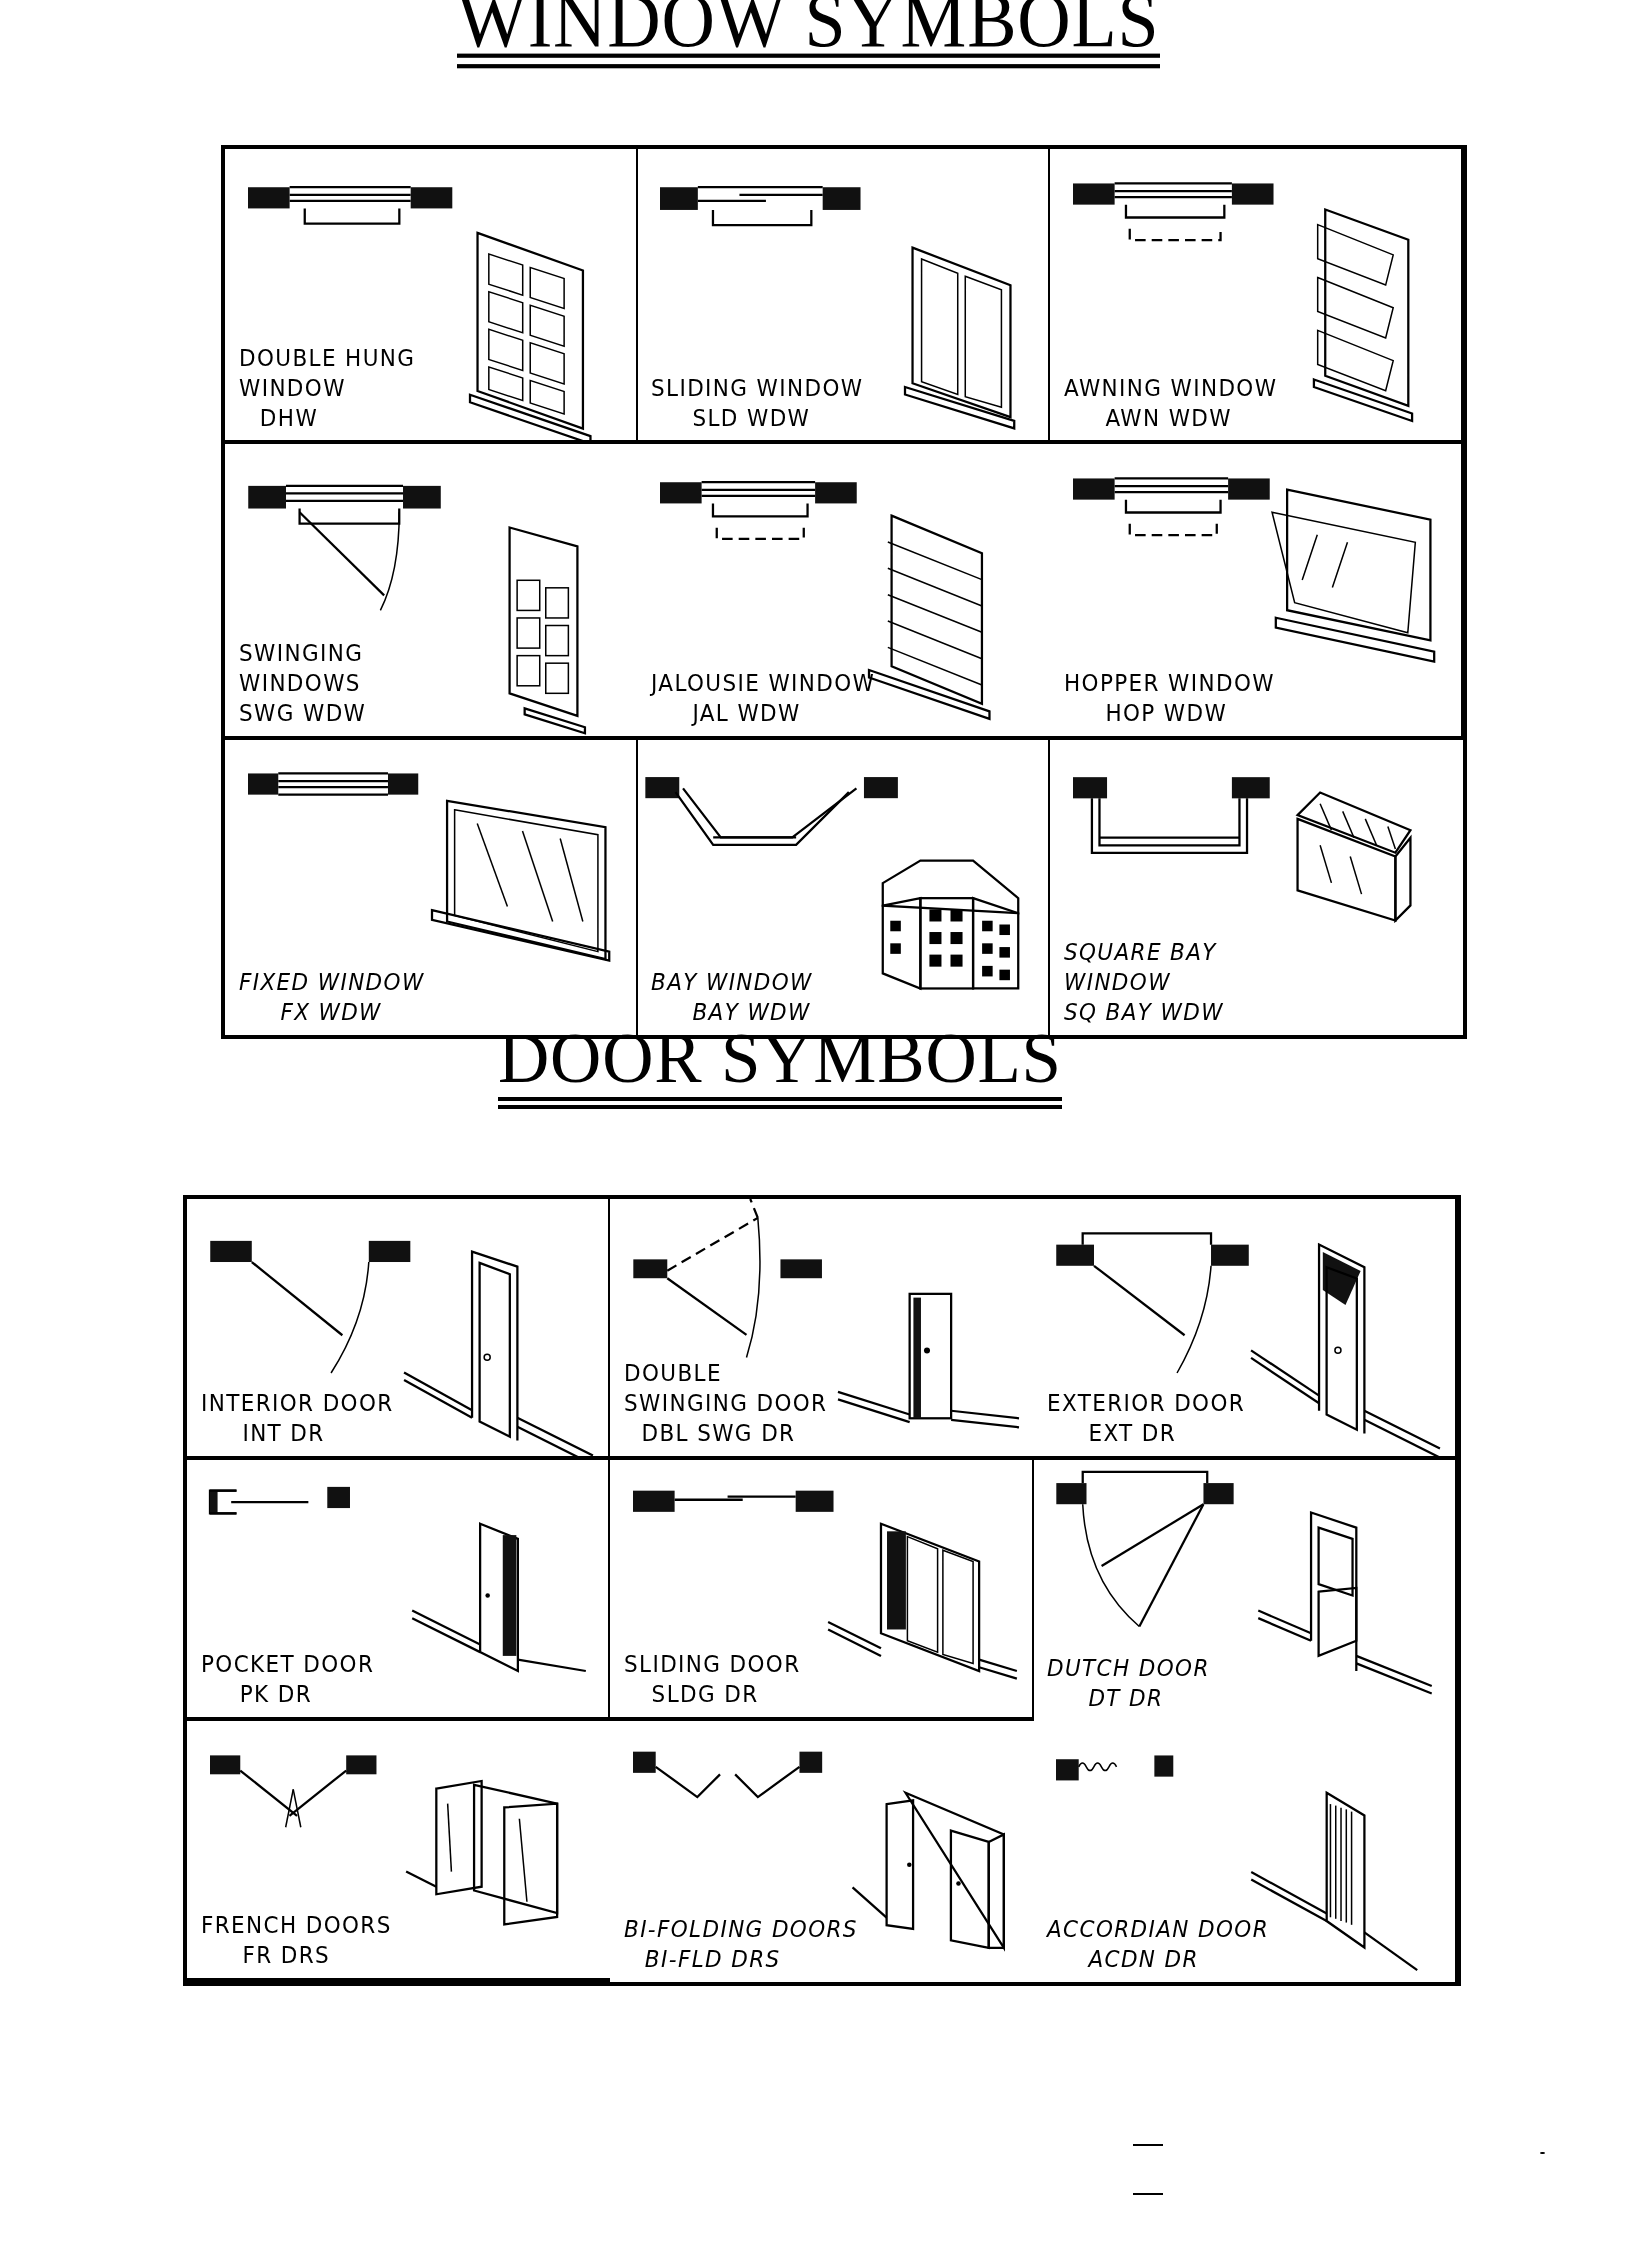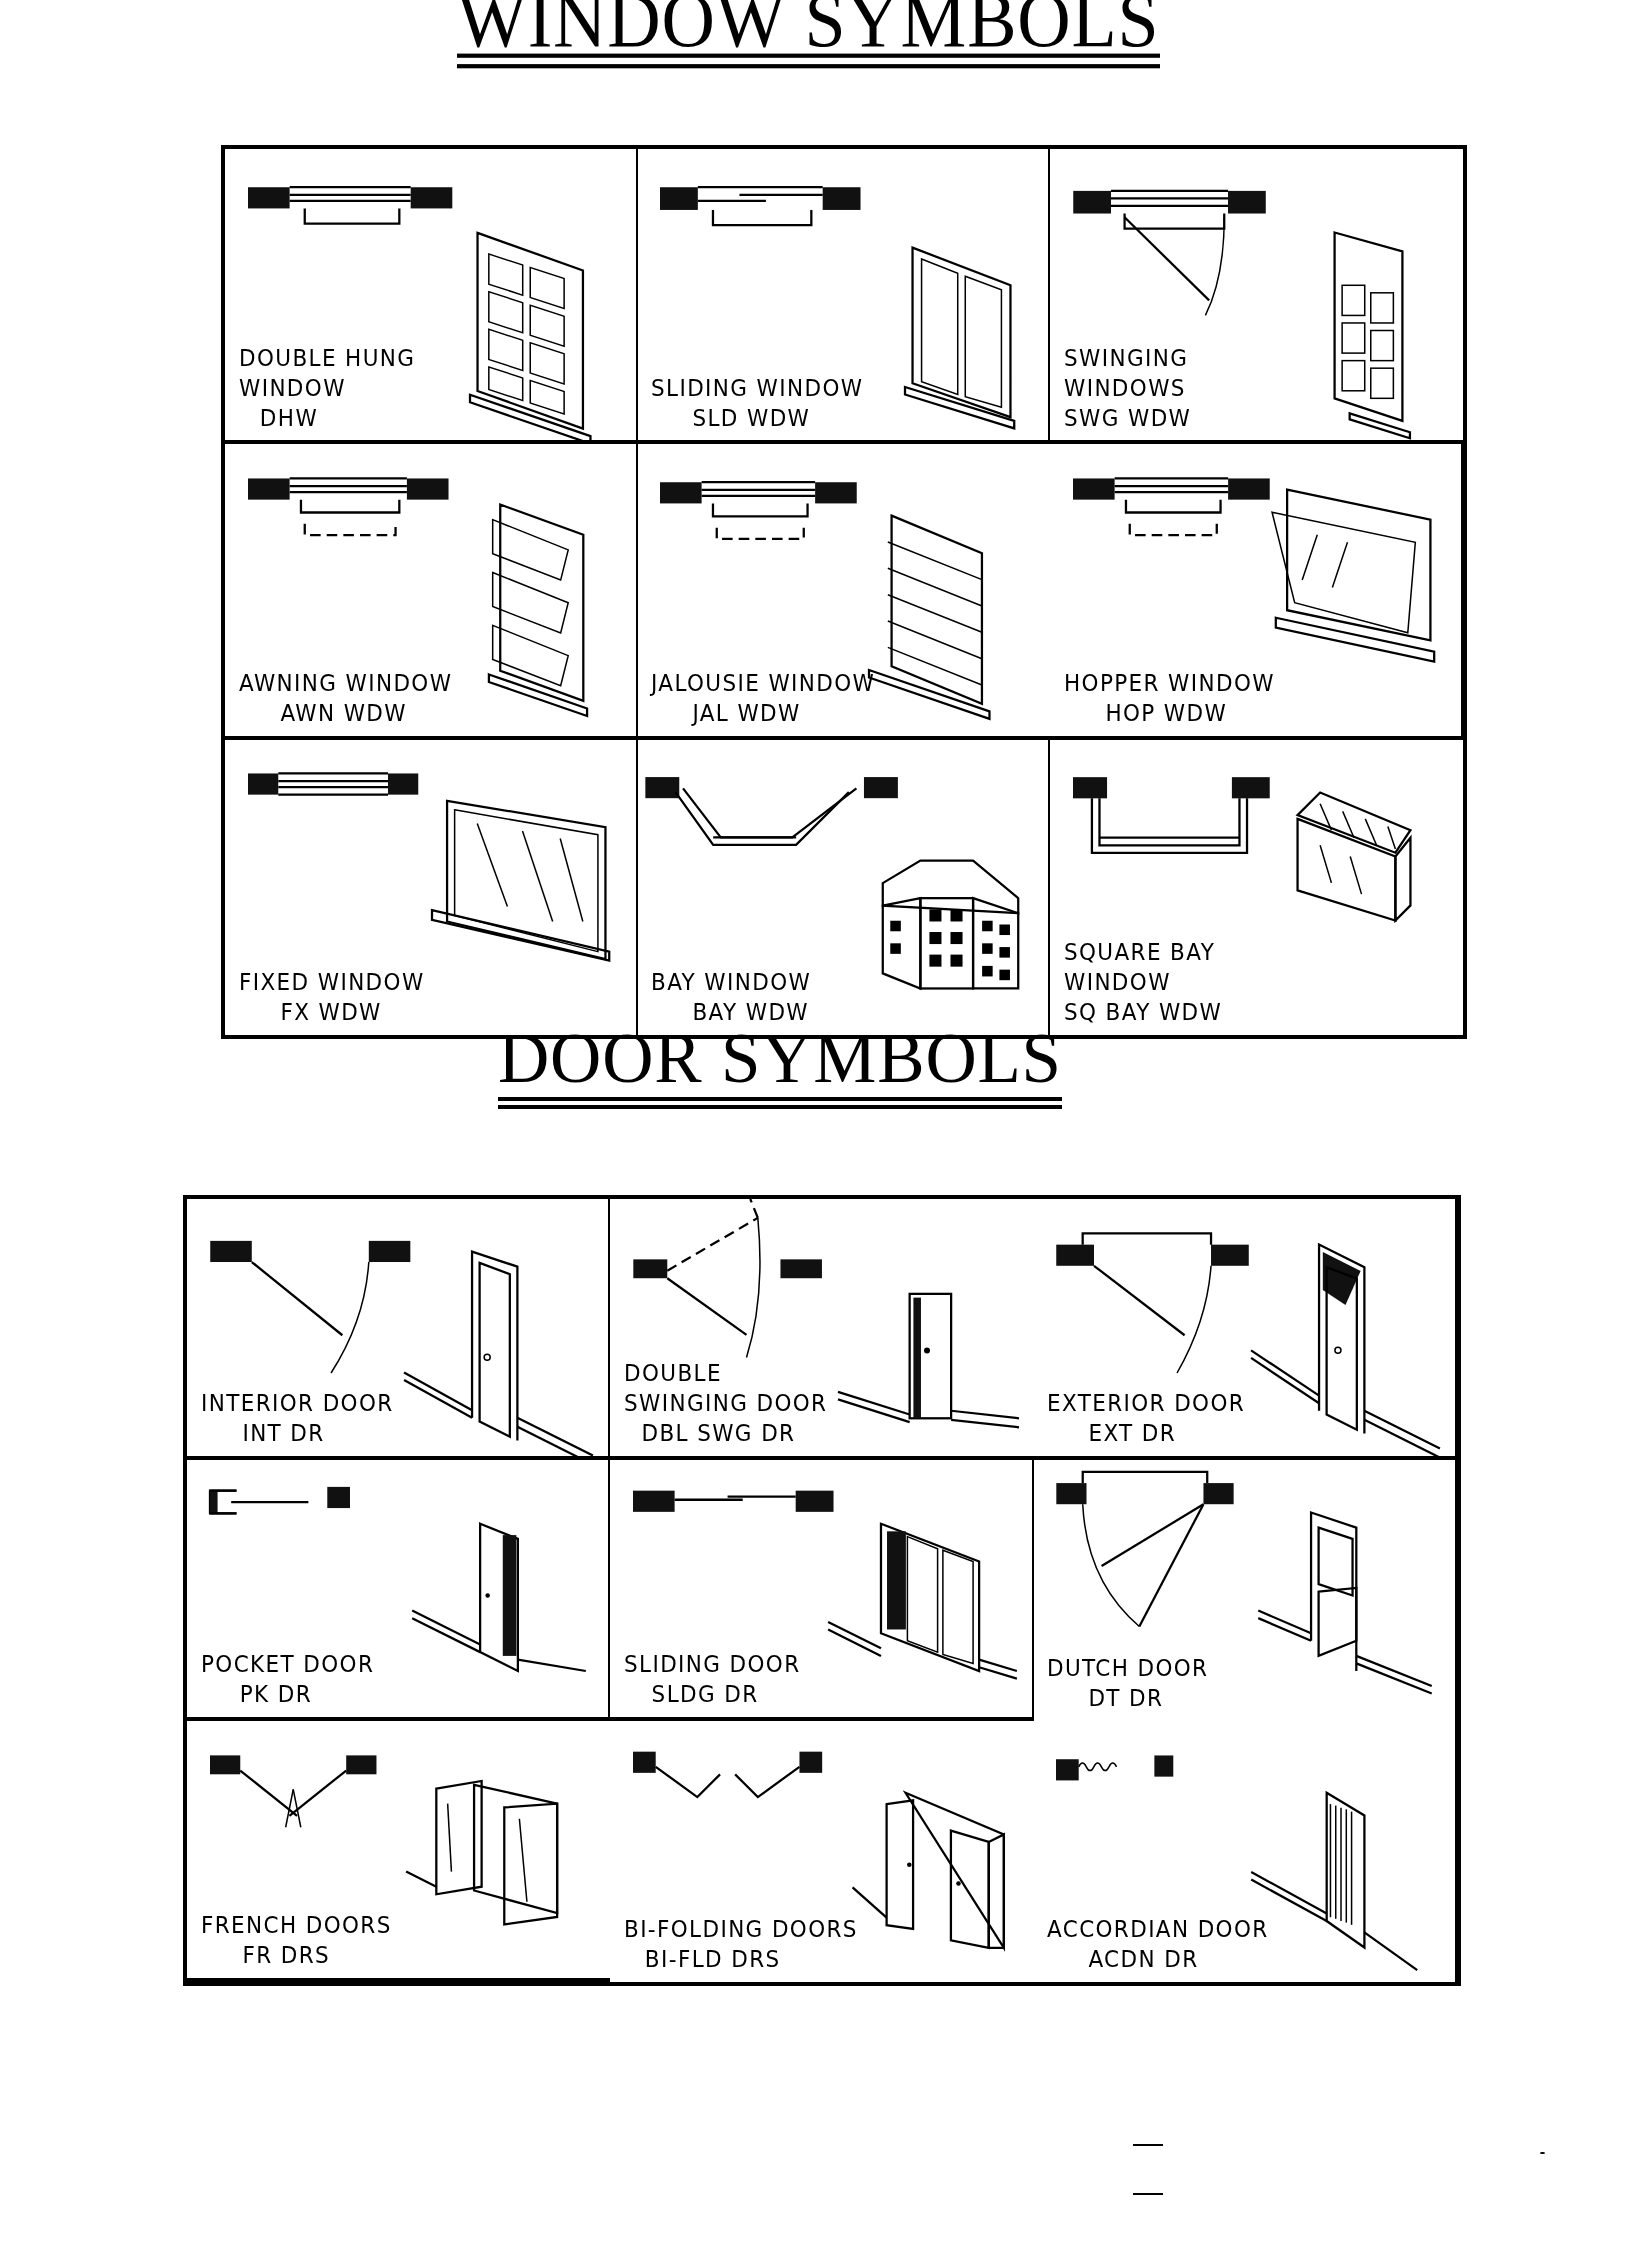--- a/index.html
+++ b/index.html
@@ -12,21 +12,21 @@
   #window-title .ul1 { top:69px; } #window-title .ul2 { top:79px; }
   #door-title { left:498px; top:1023px; font-size:71px; }
   #door-title .ul1 { top:74px; } #door-title .ul2 { top:82px; }
 
   .grid { position:absolute; display:grid; grid-template-columns:1fr 1fr 1fr;
           grid-template-rows:1fr 1fr 1fr; border:4.5px solid #000; box-sizing:border-box; }
   #window-grid { left:221px; top:145px; width:1246px; height:894px; }
   #door-grid { left:183px; top:1195px; width:1278px; height:791px; }
   .cell { position:relative; border-right:2.3px solid #000; border-bottom:4.5px solid #000; overflow:hidden; }
   .cell.c3 { border-right:none; }
-  .cell.r3 { border-bottom:none; }
+  .cell.r3 { border-bottom:none;font-style:italic; }
 
   .plan { position:absolute; left:22.7px; top:22.7px; width:227px; height:91px; }
   .persp { position:absolute; right:15px; top:45px; width:181px; height:181px; }
   .label { position:absolute; left:13.6px; bottom:7.6px; font-family:"DejaVu Sans", sans-serif;
            font-size:23.4px; letter-spacing:1.5px; line-height:30px; font-weight:normal;
            transform:scaleX(0.92); transform-origin:left bottom; }
   .label .l { display:block; white-space:nowrap; }
   .label .abbr { padding-left:45px; }
   svg { overflow:visible; }
   .wall { fill:#111; }
@@ -88,20 +88,43 @@
       <polygon class="thin" points="22,25 70,44 70,205 22,188"></polygon>
       <polygon class="thin" points="80,48 128,66 128,222 80,208"></polygon>
       <polygon class="ln" points="0,195 145,240 145,250 0,205"></polygon>
     </svg>
     <div class="label">
       <span class="l">SLIDING WINDOW</span>
       <span class="l abbr">SLD WDW</span>
     </div>
   </div>
 
+  <div class="cell c1 r2">
+    <svg class="plan" viewBox="0 0 300 120">
+      <rect class="wall" x="0" y="15" width="55" height="28"></rect>
+        <rect class="wall" x="210" y="15" width="55" height="28"></rect>
+      <line class="ln" x1="55" y1="15" x2="210" y2="15"></line>
+        <line class="ln" x1="55" y1="25" x2="210" y2="25"></line>
+      <line class="ln" x1="55" y1="33" x2="210" y2="33"></line>
+        <polyline class="ln" points="70,43 70,60 200,60 200,43"></polyline>
+      <polyline class="dash" points="75,75 75,90 195,90 195,75"></polyline>
+    </svg>
+    <svg class="persp" style="right:45px;top:53px;width:106px;height:219px" viewBox="0 0 140 290">
+      <polygon class="ln" points="20,10 130,50 130,270 20,230"></polygon>
+      <polygon class="thin" points="10,30 110,70 100,110 10,75"></polygon>
+      <polygon class="thin" points="10,100 110,140 100,180 10,145"></polygon>
+      <polygon class="thin" points="10,170 110,210 100,250 10,215"></polygon>
+      <polygon class="ln" points="5,235 135,280 135,290 5,245"></polygon>
+    </svg>
+    <div class="label">
+      <span class="l">AWNING WINDOW</span>
+      <span class="l abbr">AWN WDW</span>
+    </div>
+  </div>
+
   <div class="cell c3 r1">
     <svg class="plan" style="height:151px" viewBox="0 0 300 200">
       <rect class="wall" x="0" y="25" width="50" height="30"></rect>
         <rect class="wall" x="205" y="25" width="50" height="30"></rect>
       <line class="ln" x1="50" y1="25" x2="205" y2="25"></line>
         <line class="ln" x1="50" y1="35" x2="205" y2="35"></line>
       <line class="ln" x1="50" y1="45" x2="205" y2="45"></line>
         <polyline class="ln" points="68,55 68,75 200,75 200,55"></polyline>
       <line class="ln" x1="68" y1="60" x2="180" y2="170"></line>
         <path class="thin" d="M200,60 Q200,140 175,190"></path>
@@ -113,43 +136,20 @@
       <rect class="thin" x="20" y="130" width="30" height="40"></rect>
         <rect class="thin" x="58" y="140" width="30" height="40"></rect>
       <rect class="thin" x="20" y="180" width="30" height="40"></rect>
         <rect class="thin" x="58" y="190" width="30" height="40"></rect>
       <polygon class="ln" points="30,250 110,275 110,283 30,258"></polygon>
     </svg>
     <div class="label">
       <span class="l">SWINGING</span>
       <span class="l">WINDOWS</span>
       <span class="l abbr" style="padding-left:0">SWG WDW</span>
-    </div>
-  </div>
-
-  <div class="cell c1 r2">
-    <svg class="plan" viewBox="0 0 300 120">
-      <rect class="wall" x="0" y="15" width="55" height="28"></rect>
-        <rect class="wall" x="210" y="15" width="55" height="28"></rect>
-      <line class="ln" x1="55" y1="15" x2="210" y2="15"></line>
-        <line class="ln" x1="55" y1="25" x2="210" y2="25"></line>
-      <line class="ln" x1="55" y1="33" x2="210" y2="33"></line>
-        <polyline class="ln" points="70,43 70,60 200,60 200,43"></polyline>
-      <polyline class="dash" points="75,75 75,90 195,90 195,75"></polyline>
-    </svg>
-    <svg class="persp" style="right:45px;top:53px;width:106px;height:219px" viewBox="0 0 140 290">
-      <polygon class="ln" points="20,10 130,50 130,270 20,230"></polygon>
-      <polygon class="thin" points="10,30 110,70 100,110 10,75"></polygon>
-      <polygon class="thin" points="10,100 110,140 100,180 10,145"></polygon>
-      <polygon class="thin" points="10,170 110,210 100,250 10,215"></polygon>
-      <polygon class="ln" points="5,235 135,280 135,290 5,245"></polygon>
-    </svg>
-    <div class="label">
-      <span class="l">AWNING WINDOW</span>
-      <span class="l abbr">AWN WDW</span>
     </div>
   </div>
 
   <div class="cell c3 r2">
     <svg class="plan" viewBox="0 0 300 120">
       <rect class="wall" x="0" y="20" width="55" height="28"></rect>
         <rect class="wall" x="205" y="20" width="55" height="28"></rect>
       <line class="ln" x1="55" y1="20" x2="205" y2="20"></line>
         <line class="ln" x1="55" y1="30" x2="205" y2="30"></line>
       <line class="ln" x1="55" y1="38" x2="205" y2="38"></line>

